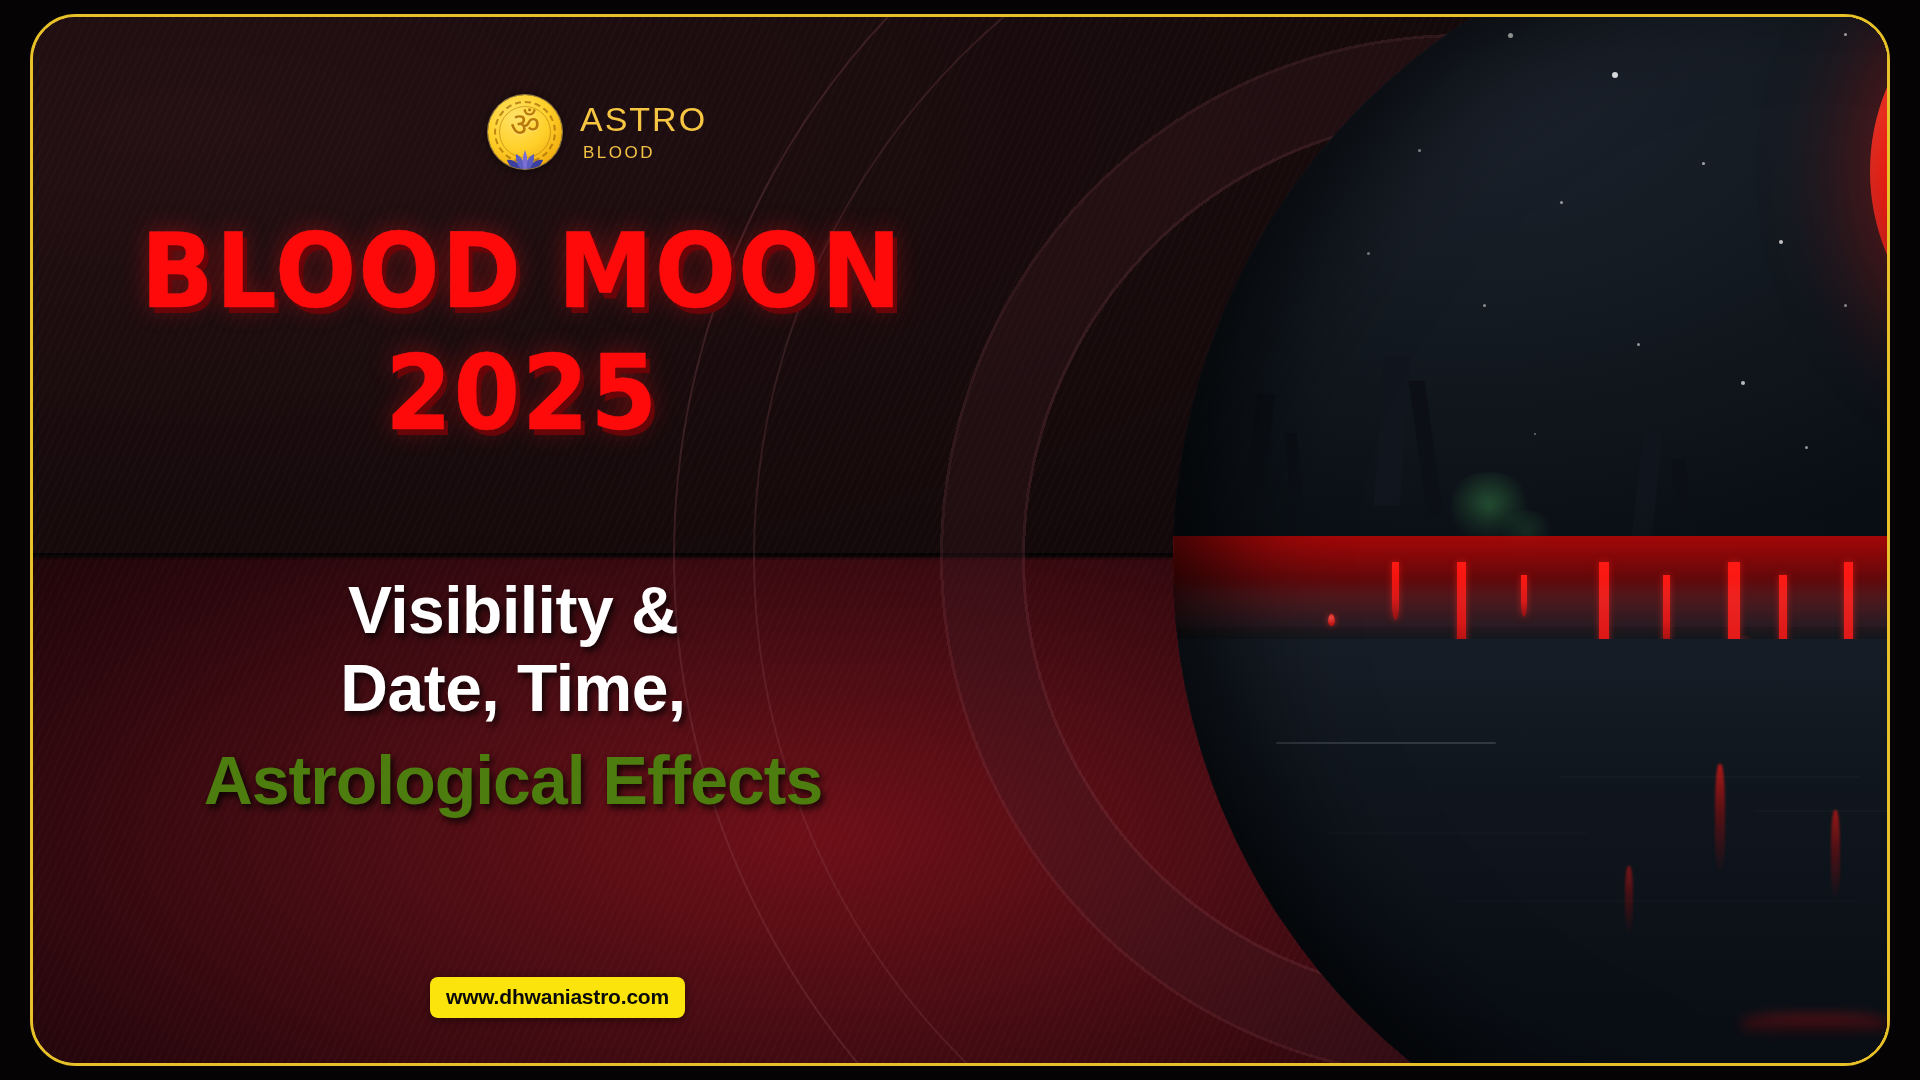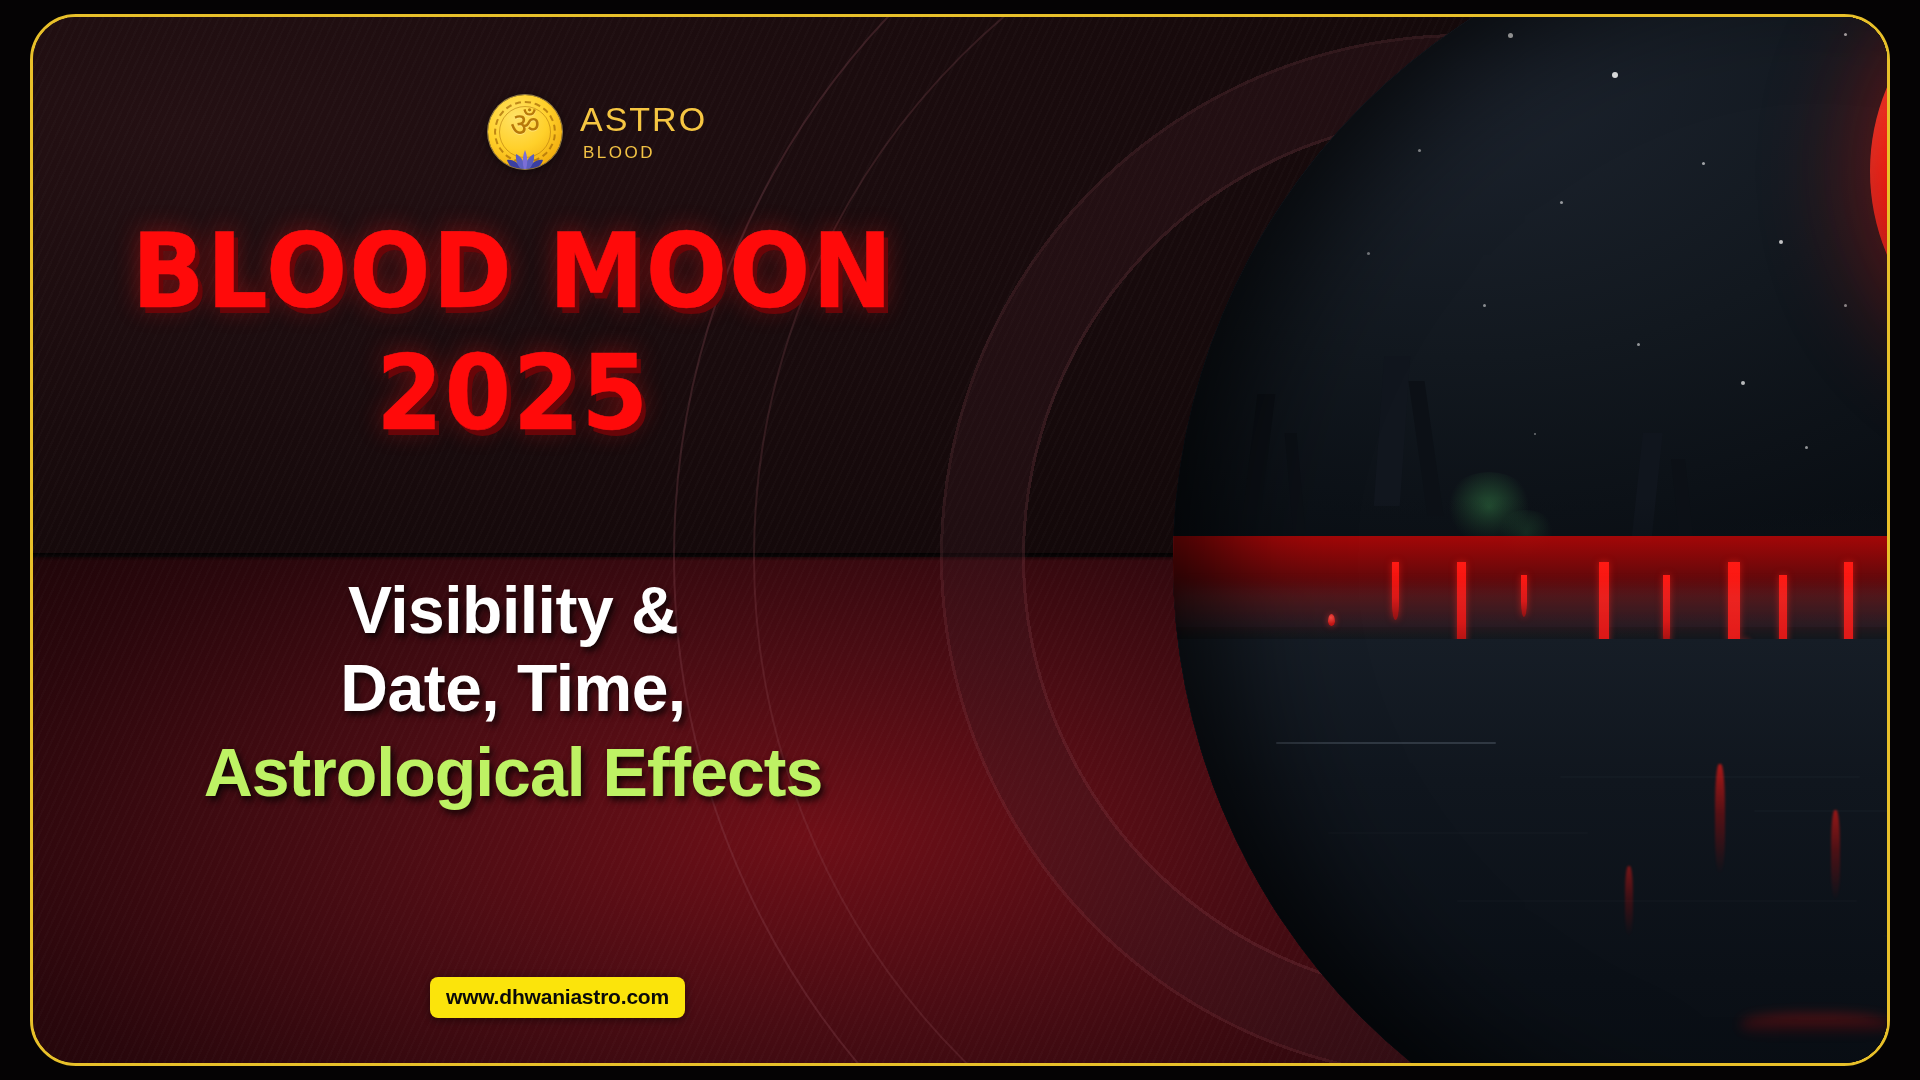--- a/index.html
+++ b/index.html
@@ -128,21 +128,21 @@
     line-height:1;
   }
   #logo-sub{
     font-size:17px; font-weight:400; letter-spacing:2.5px;
     color:#F2C244;
     margin-top:7px; margin-left:3px;
   }
 
   
   #headline{
-    position:absolute; left:0; top:205px; width:960px;
+    position:absolute; left:9px; top:205px; width:960px;
     z-index:22; text-align:center;
   }
   .hl-line{
     font-family:"DejaVu Sans", sans-serif;
     font-weight:700;
     color:#FF0A0A;
     letter-spacing:2px;
     line-height:.96;
     transform:scaleX(.92);
     text-shadow:
@@ -157,24 +157,24 @@
   #sub{
     position:absolute; left:0; top:555px; width:960px;
     z-index:22; text-align:center;
   }
   .sub-line{
     font-size:66px; font-weight:700; color:#FFFFFF;
     line-height:1.18; letter-spacing:-.5px;
     text-shadow:3px 4px 6px rgba(0,0,0,.75);
   }
   .sub-accent{
-    font-size:68px; font-weight:700; color:#bef264;
+    font-size:68px; font-weight:700; color:#4d7c0f;
     line-height:1.18; letter-spacing:-1px;
     text-shadow:3px 4px 7px rgba(0,0,0,.8);
-    margin-top:4px;
+    margin-top:12px;
   }
 
   
   #urlbadge{
     position:absolute; left:397px; top:960px;
     background:#FBE40B;
     border-radius:8px;
     padding:8px 16px 9px;
     z-index:24;
     box-shadow:0 2px 8px rgba(0,0,0,.45);

